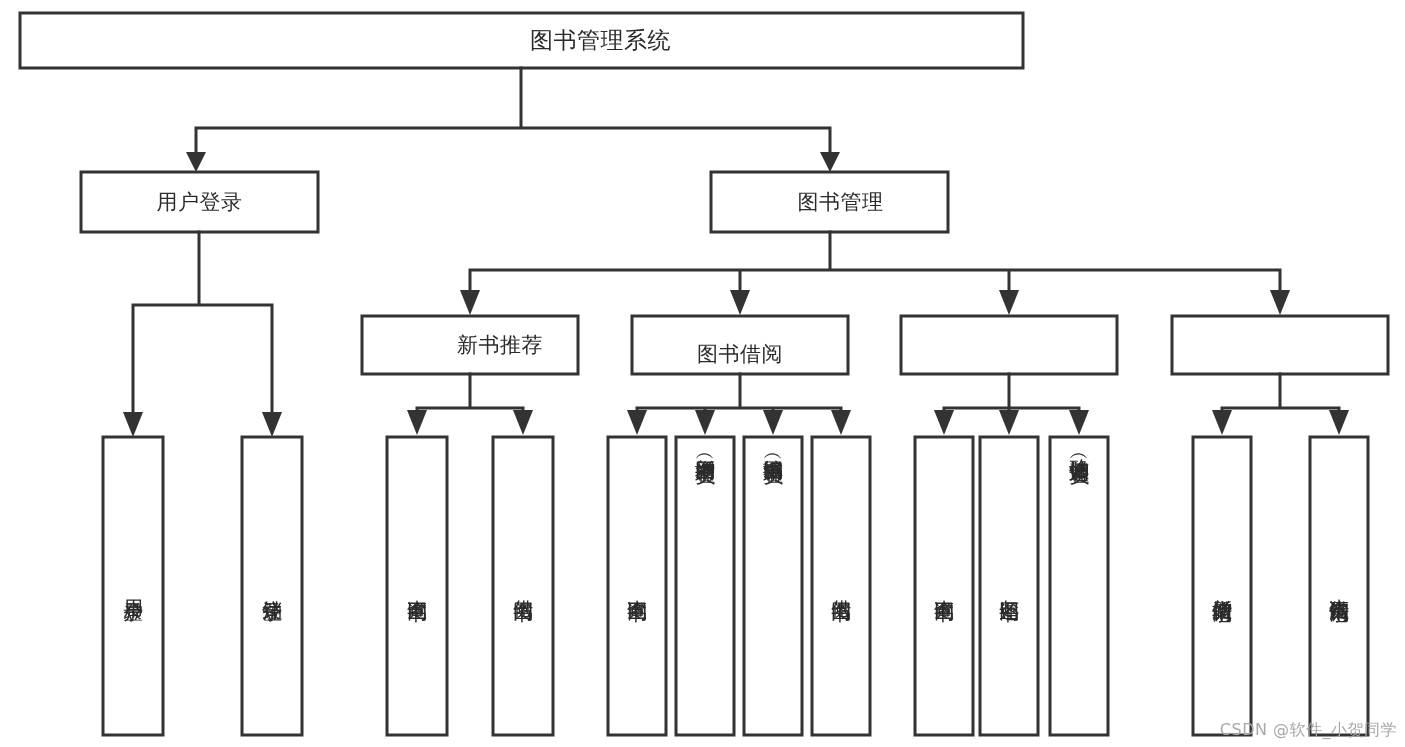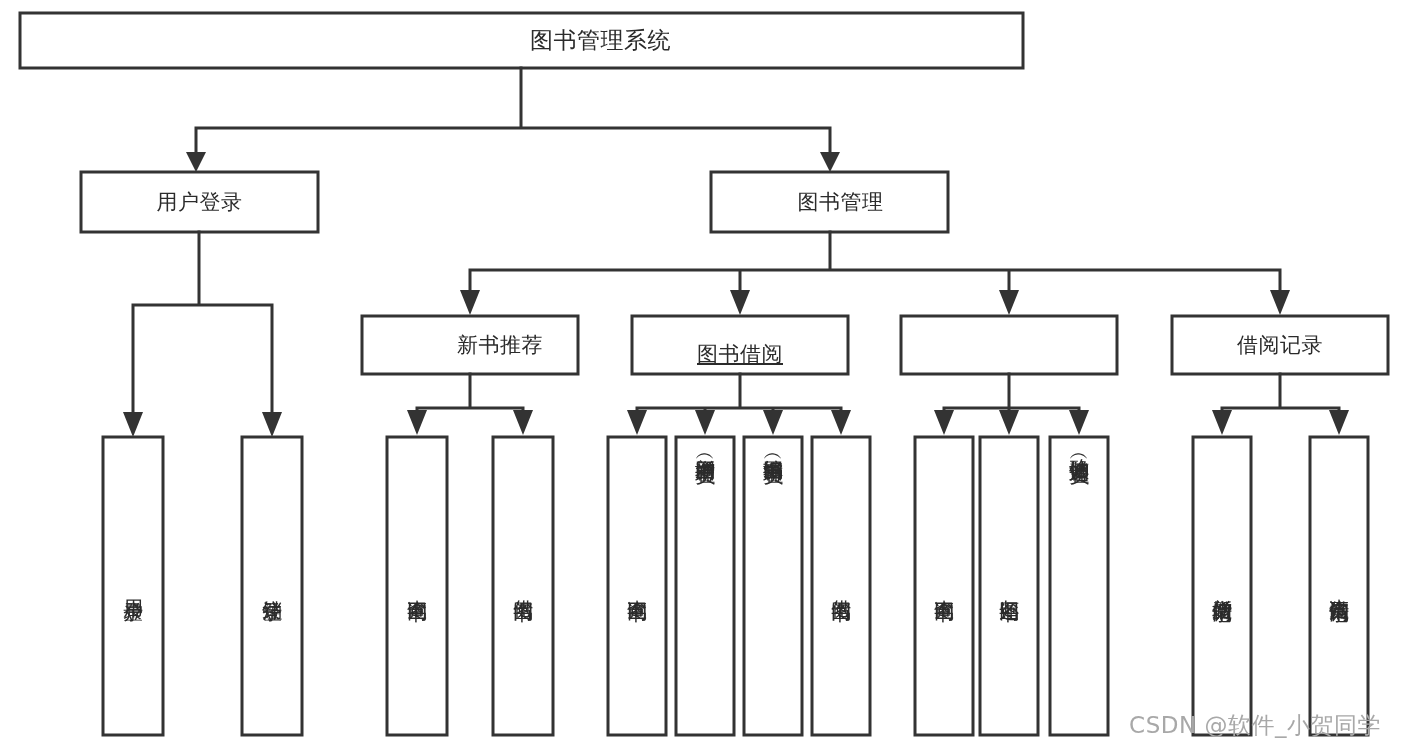--- a/index.html
+++ b/index.html
@@ -66,23 +66,23 @@
     letter-spacing: 1px;
     writing-mode: vertical-rl;
     text-orientation: upright;
     pointer-events: none;
   }
   .node-label-v.top-aligned {
     justify-content: flex-start;
   }
   .watermark {
     position: absolute;
-    right: 24px;
+    right: 8px;
     bottom: 6px;
-    font-size: 23px;
+    font-size: 16px;
     color: #a8a8a8;
     letter-spacing: 0.5px;
     white-space: nowrap;
     pointer-events: none;
   }
 </style>
 </head>
 <body>
 
 <div id="diagram-root">
@@ -151,22 +151,21 @@
     <rect class="node-box" x="1310" y="437" width="58" height="298"></rect>
 
   </svg>
 
   <div class="node-label-h" style="left:20px; top:13px; width:1161px; height:55px; font-size:23px;">图书管理系统</div>
 
   <div class="node-label-h" style="left:81px; top:172px; width:237px; height:60px;">用户登录</div>
   <div class="node-label-h" style="left:711px; top:172px; width:259px; height:60px;">图书管理</div>
 
   <div class="node-label-h" style="left:362px; top:316px; width:216px; height:58px;margin-left:30px;">新书推荐</div>
-  <div class="node-label-h" style="left:632px; top:316px; width:216px; height:76px;text-decoration:underline;">图书借阅</div>
-  <div class="node-label-h" style="left:1172px; top:316px; width:216px; height:58px;">借阅记录</div>
+  <div class="node-label-h" style="left:632px; top:316px; width:216px; height:76px;">图书借阅</div>
 
   <div class="node-label-v" style="left:103px; top:437px; width:60px; height:298px;">用户登录</div>
   <div class="node-label-v" style="left:242px; top:437px; width:60px; height:298px;">注销登录</div>
 
   <div class="node-label-v" style="left:387px; top:437px; width:60px; height:298px;">查询图书</div>
   <div class="node-label-v" style="left:493px; top:437px; width:60px; height:298px;">借阅图书</div>
 
   <div class="node-label-v" style="left:608px; top:437px; width:58px; height:298px;">查询图书</div>
   <div class="node-label-v top-aligned" style="left:676px; top:443px; width:58px; height:292px;">新增图书（管理员）</div>
   <div class="node-label-v top-aligned" style="left:744px; top:443px; width:58px; height:292px;">编辑图书（管理员）</div>

